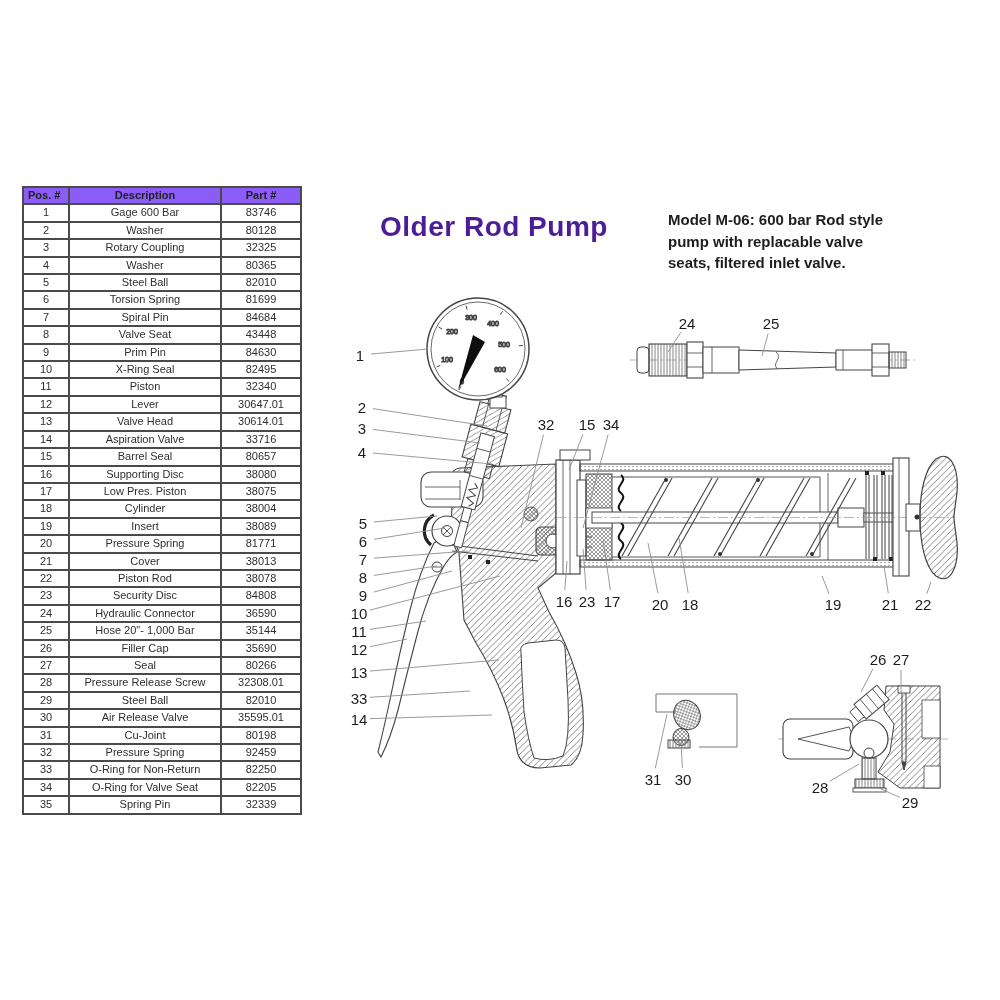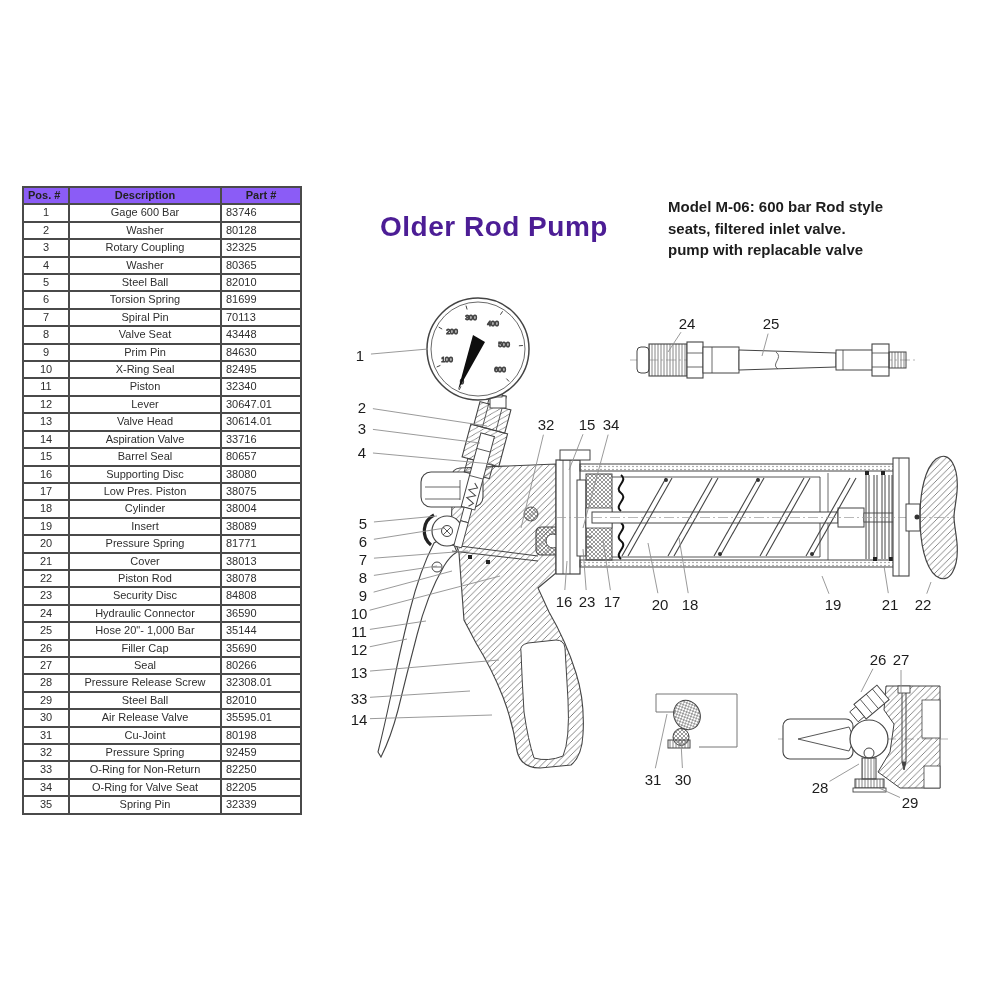--- a/index.html
+++ b/index.html
@@ -8,25 +8,25 @@
   
   .parts-table{position:absolute;left:22px;top:186px;border-collapse:collapse;
                width:278px;table-layout:fixed;font-size:11px;color:#2e2e2e;}
   .parts-table th,.parts-table td{border:2px solid #4a4a4a;padding:0 4px;height:15.4px;
                line-height:15.4px;overflow:hidden;white-space:nowrap;}
   .parts-table thead th{background:#8b5cf6;font-weight:bold;color:#222;}
   .th-pos{text-align:left;}
   .th-desc,.th-part{text-align:center;}
   .td-pos{text-align:center;}
   .td-desc{text-align:center;padding-left:6px;}
-  .td-part{text-align:left;padding-left:6px;margin-top:28px;}
+  .td-part{text-align:center;padding-left:6px;margin-top:28px;}
   
   .page-title{position:absolute;left:380px;top:211px;font-size:28px;font-weight:bold;
               letter-spacing:.5px;}
-  .model-note{position:absolute;left:668px;top:196px;width:268px;font-size:15px;
+  .model-note{position:absolute;left:668px;top:209px;width:268px;font-size:15px;
               font-weight:bold;color:#1d1d1d;line-height:21.5px;}
   .model-note span{display:block;}
   
   .diagram-svg{position:absolute;left:0;top:0;}
   .callout-text{font-family:"Liberation Sans",sans-serif;font-size:15px;fill:#1c1c1c;}
   .dial-text{font-family:"Liberation Sans",sans-serif;font-size:7px;fill:#333;}
 </style>
 </head>
 <body>
 
@@ -319,22 +319,22 @@
         <line x1="655.316116835396" y1="768.2466004070901" x2="667" y2="714" stroke="#8f8f8f" stroke-width="0.9"></line>
         <text x="653" y="779" class="callout-text" text-anchor="middle" dominant-baseline="central">31</text>
         <line x1="682.406272161835" y1="768.0160349939474" x2="681" y2="742" stroke="#8f8f8f" stroke-width="0.9"></line>
         <text x="683" y="779" class="callout-text" text-anchor="middle" dominant-baseline="central">30</text>
       </g>
   </svg>
 
   <div class="page-title" style="color: #4c1d95;">Older Rod Pump</div>
   <div class="model-note">
     <span>Model M-06: 600 bar Rod style</span>
+    <span>pump with replacable valve</span>
     <span>seats, filtered inlet valve.</span>
-    <span>pump with replacable valve</span>
   </div>
 
   <table class="parts-table">
     <colgroup>
         <col style="width:46px">
         <col style="width:152px">
         <col style="width:80px">
       </colgroup>
     <thead>
       <tr>
@@ -370,21 +370,21 @@
           <td class="td-part">82010</td>
         </tr>
         <tr>
           <td class="td-pos">6</td>
           <td class="td-desc">Torsion Spring</td>
           <td class="td-part">81699</td>
         </tr>
         <tr>
           <td class="td-pos">7</td>
           <td class="td-desc">Spiral Pin</td>
-          <td class="td-part">70113</td>
+          <td class="td-part">84684</td>
         </tr>
         <tr>
           <td class="td-pos">8</td>
           <td class="td-desc">Valve Seat</td>
           <td class="td-part">43448</td>
         </tr>
         <tr>
           <td class="td-pos">9</td>
           <td class="td-desc">Prim Pin</td>
           <td class="td-part">84630</td>

